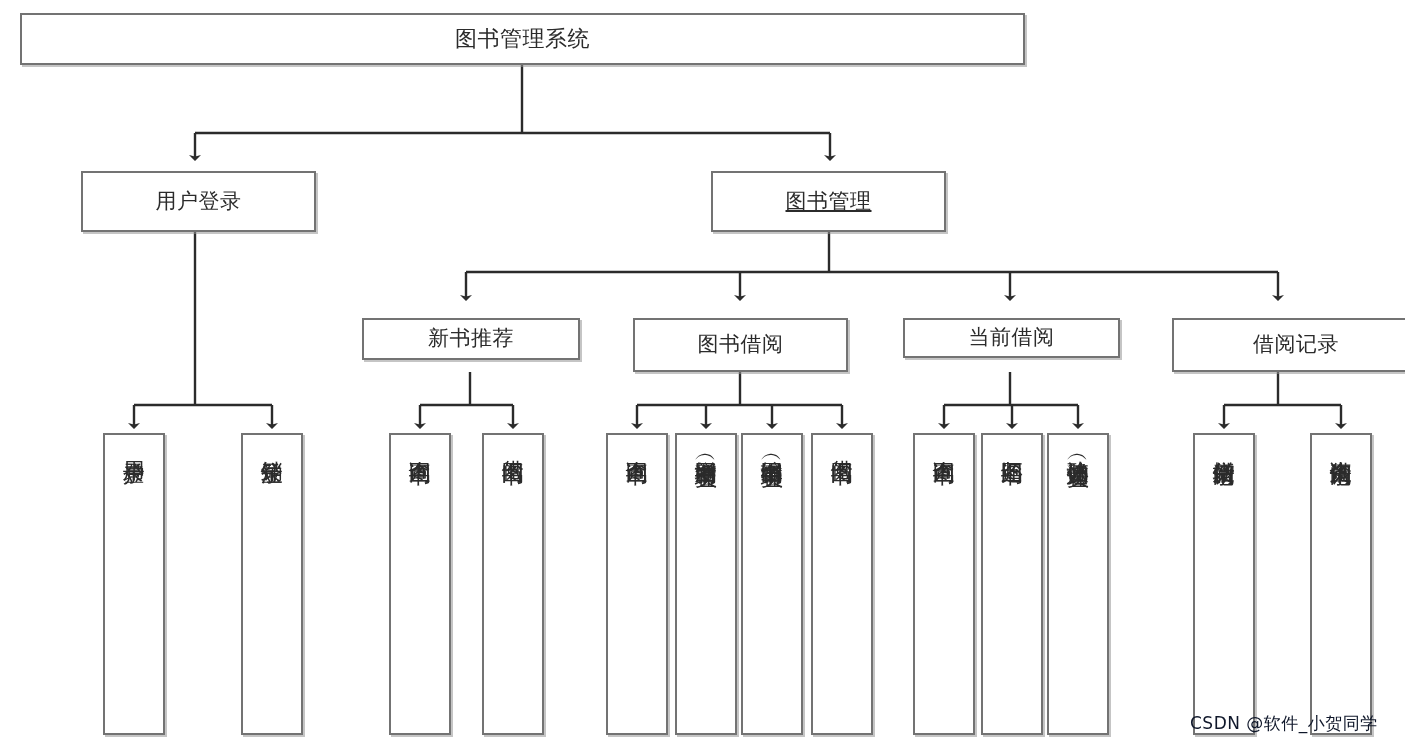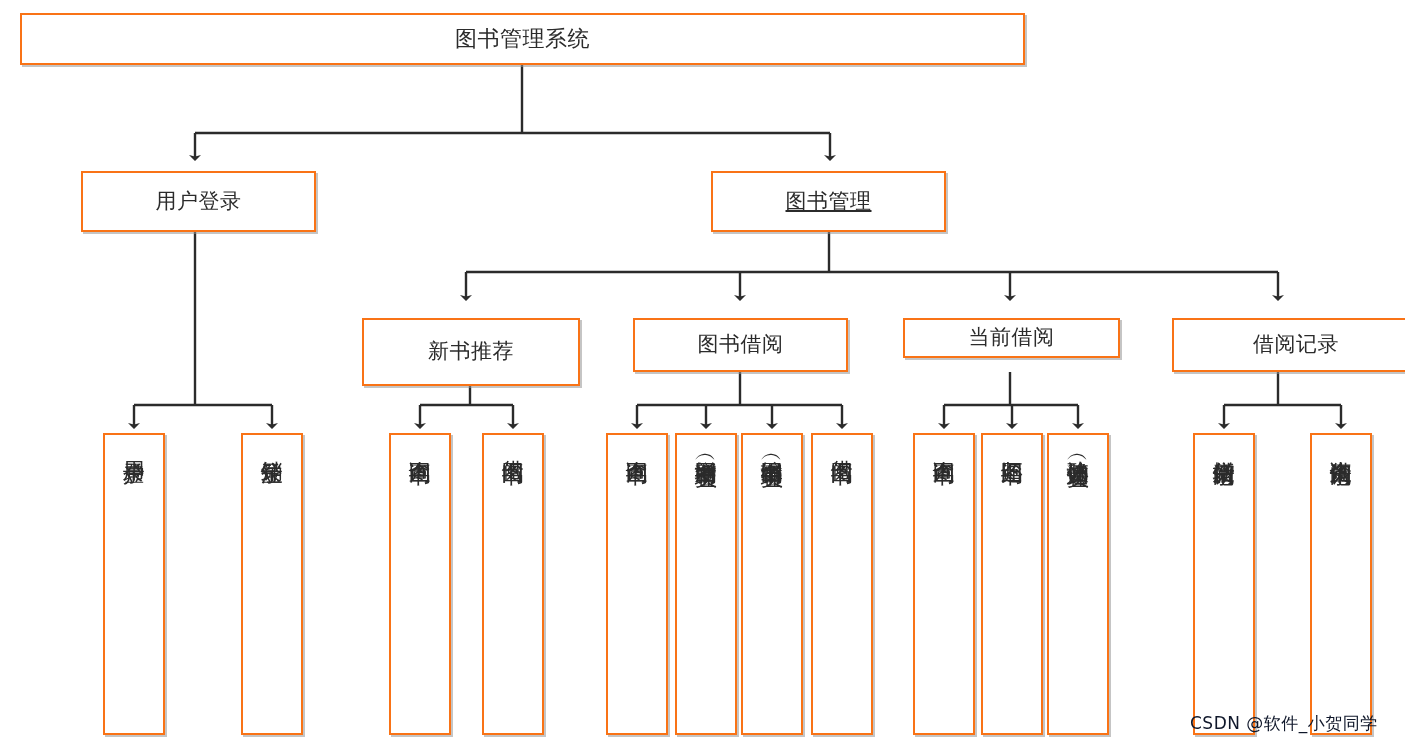--- a/index.html
+++ b/index.html
@@ -22,21 +22,21 @@
     left: 0;
     top: 0;
     width: 1405px;
     height: 747px;
     pointer-events: none;
   }
   .node {
     position: absolute;
     box-sizing: border-box;
     background: #ffffff;
-    border: 2px solid #f97316;
+    border: 2px solid #737373;
     box-shadow: 2px 2px 0 0 rgba(150,150,150,0.55);
     display: flex;
     align-items: center;
     justify-content: center;
     color: #2b2b2b;
     z-index: 2;
   }
   .node .label {
     display: block;
     text-align: center;
@@ -130,21 +130,21 @@
     <span class="label">图书管理系统</span>
   </div>
 
   <div class="node horiz" style="left:81px; top:171px; width:235px; height:61px;">
     <span class="label">用户登录</span>
   </div>
   <div class="node horiz" style="left:711px; top:171px; width:235px; height:61px;text-decoration:underline;">
     <span class="label">图书管理</span>
   </div>
 
-  <div class="node horiz" style="left:362px; top:318px; width:218px; height:68px;">
+  <div class="node horiz" style="left:362px; top:318px; width:218px; height:42px;">
     <span class="label">新书推荐</span>
   </div>
   <div class="node horiz" style="left:633px; top:318px; width:215px; height:54px;">
     <span class="label">图书借阅</span>
   </div>
   <div class="node horiz" style="left:903px; top:318px; width:217px; height:40px;">
     <span class="label">当前借阅</span>
   </div>
   <div class="node horiz" style="left:1172px; top:318px; width:248px; height:54px;">
     <span class="label">借阅记录</span>

